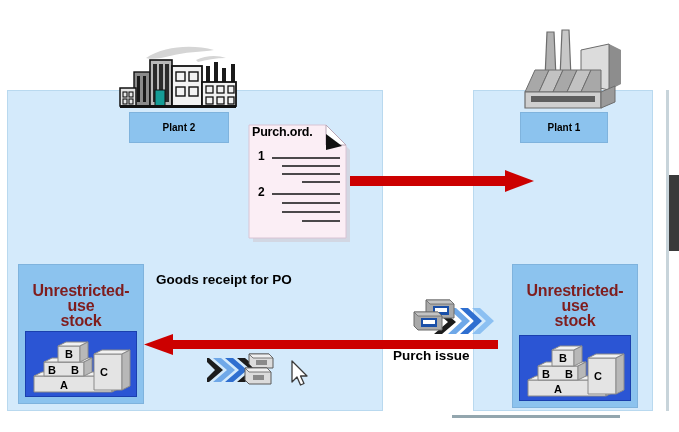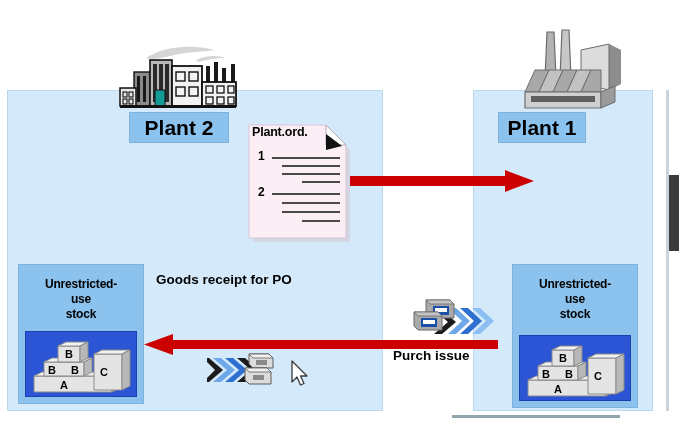--- a/index.html
+++ b/index.html
@@ -26,29 +26,29 @@
   #panel-right { left: 473px; top: 90px; width: 180px; height: 321px; }
 
   
   .plant-label {
     position: absolute;
     background: #8cc3ee;
     border: 1px solid #7fb3dd;
     box-sizing: border-box;
     color: #000;
     font-weight: bold;
-    font-size: 21px;
+    font-size: 10px;
     text-align: center;
     display: flex;
     align-items: center;
     justify-content: center;
     z-index: 6;
   }
   #plant2-label { left: 129px; top: 112px; width: 100px; height: 31px; }
-  #plant1-label { left: 498px; top: 112px; width: 88px;  height: 31px; }
+  #plant1-label { left: 520px; top: 112px; width: 88px;  height: 31px; }
 
   
   .plant-icon { position: absolute; z-index: 5; }
   #plant2-icon { left: 118px; top: 42px; width: 120px; height: 78px; }
   #plant1-icon { left: 505px; top: 26px; width: 120px; height: 92px; }
 
   
   #po-doc {
     position: absolute;
     left: 246px;
@@ -84,25 +84,25 @@
     background: #8cc3ee;
     border: 1px solid #7fb3dd;
     box-sizing: border-box;
     z-index: 7;
   }
   #stock-left  { left: 18px;  top: 264px; width: 126px; height: 140px; }
   #stock-right { left: 512px; top: 264px; width: 126px; height: 144px; }
 
   .stock-title {
     text-align: center;
-    font-size: 12px;
+    font-size: 16px;
     font-weight: bold;
-    color: #000000;
+    color: #7f1d1d;
     line-height: 15px;
-    padding-top: 12px;
+    padding-top: 18px;
     letter-spacing: -0.2px;
   }
   .stock-inner {
     position: absolute;
     left: 6px;
     right: 6px;
     bottom: 6px;
     height: 66px;
     background: #2b55d4;
     border: 1px solid #1a3fae;
@@ -261,21 +261,21 @@
     <line x1="26" y1="36" x2="94" y2="36" stroke="#111" stroke-width="1.6"></line>
     <line x1="36" y1="44" x2="94" y2="44" stroke="#111" stroke-width="1.3"></line>
     <line x1="36" y1="52" x2="94" y2="52" stroke="#111" stroke-width="1.3"></line>
     <line x1="56" y1="60" x2="94" y2="60" stroke="#111" stroke-width="1.3"></line>
 
     <line x1="26" y1="72" x2="94" y2="72" stroke="#111" stroke-width="1.6"></line>
     <line x1="36" y1="81" x2="94" y2="81" stroke="#111" stroke-width="1.3"></line>
     <line x1="36" y1="90" x2="94" y2="90" stroke="#111" stroke-width="1.3"></line>
     <line x1="56" y1="99" x2="94" y2="99" stroke="#111" stroke-width="1.3"></line>
   </svg>
-  <div class="doc-title">Plant.ord.</div>
+  <div class="doc-title">Purch.ord.</div>
   <div class="item-num" style="left:12px;top:27px;">1</div>
   <div class="item-num" style="left:12px;top:63px;">2</div>
 </div>
 
 <div class="arrow-svg" id="arrow-top">
   <svg width="190" height="26" viewBox="0 0 190 26">
     <rect x="0" y="8" width="160" height="10" fill="#cc0000"></rect>
     <path d="M155 2 L184 13 L155 24 Z" fill="#cc0000"></path>
   </svg>
 </div>

